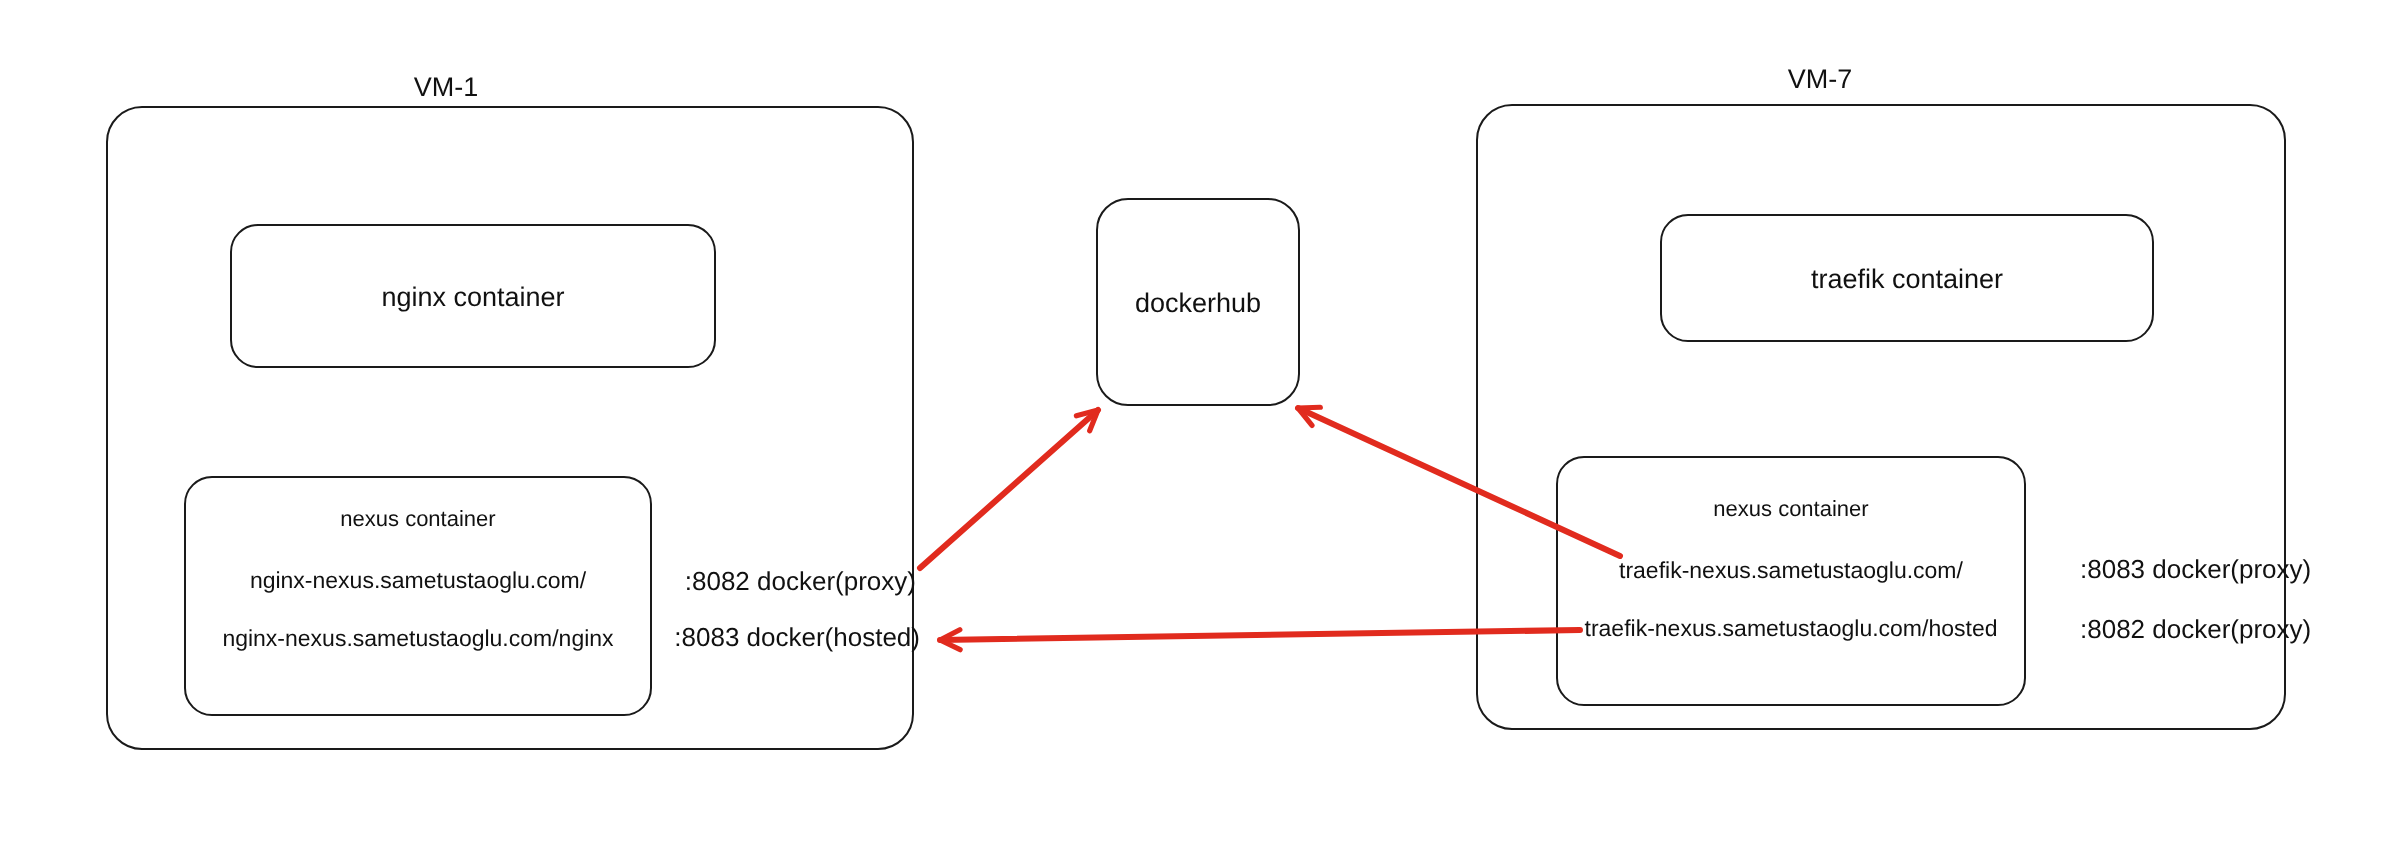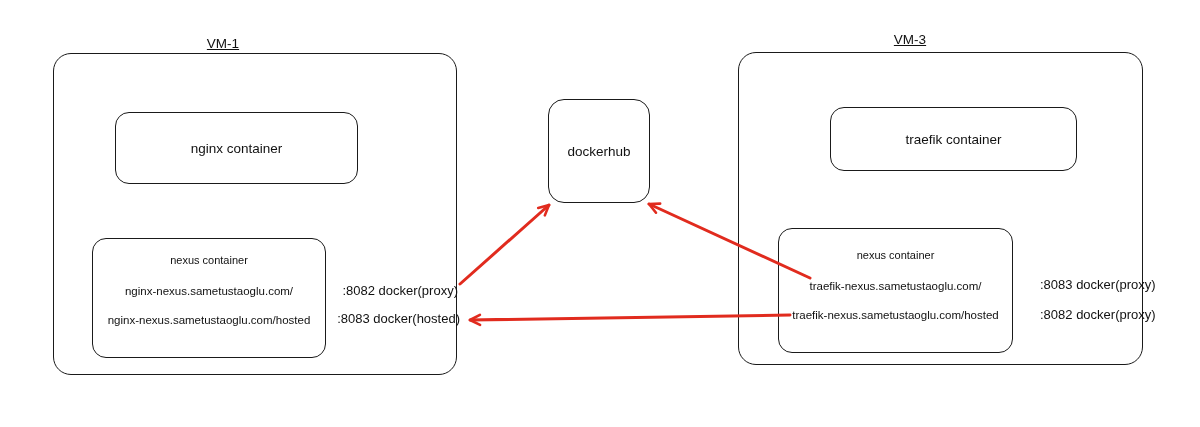--- a/index.html
+++ b/index.html
@@ -24,21 +24,20 @@
   }
   .vm-box { border-radius: 18px; }
   .inner-box { border-radius: 14px; background: #ffffff; }
   .hub-box { border-radius: 16px; }
   .vm-label {
     position: absolute;
     font-size: 13.5px;
     text-align: center;
     width: 80px;
     white-space: nowrap;
-    text-decoration: underline;
   }
   .center-label {
     position: absolute;
     inset: 0;
     display: flex;
     align-items: center;
     justify-content: center;
     font-size: 13.5px;
     white-space: nowrap;
   }
@@ -79,31 +78,31 @@
   <div class="vm-label" style="left:183px; top:36px;">VM-1</div>
   <div class="box vm-box" style="left:53px; top:53px; width:404px; height:322px;"></div>
 
   <div class="box inner-box" style="left:115px; top:112px; width:243px; height:72px;">
     <div class="center-label">nginx container</div>
   </div>
 
   <div class="box inner-box" style="left:92px; top:238px; width:234px; height:120px;">
     <div class="nexus-title" style="top:15px;">nexus container</div>
     <div class="nexus-url" style="top:46px;">nginx-nexus.sametustaoglu.com/</div>
-    <div class="nexus-url" style="top:75px;">nginx-nexus.sametustaoglu.com/hosted</div>
+    <div class="nexus-url" style="top:75px;">nginx-nexus.sametustaoglu.com/nginx</div>
   </div>
 
   <div class="port-label port-right" style="left:328px; top:283px; width:130px;">:8082 docker(proxy)</div>
   <div class="port-label port-right" style="left:328px; top:311px; width:132px;text-align:right;">:8083 docker(hosted)</div>
 
   <div class="box hub-box" style="left:548px; top:99px; width:102px; height:104px;">
     <div class="center-label">dockerhub</div>
   </div>
 
-  <div class="vm-label" style="left:870px; top:32px;">VM-3</div>
+  <div class="vm-label" style="left:870px; top:32px;">VM-7</div>
   <div class="box vm-box" style="left:738px; top:52px; width:405px; height:313px;"></div>
 
   <div class="box inner-box" style="left:830px; top:107px; width:247px; height:64px;">
     <div class="center-label">traefik container</div>
   </div>
 
   <div class="box inner-box" style="left:778px; top:228px; width:235px; height:125px;">
     <div class="nexus-title" style="top:20px;">nexus container</div>
     <div class="nexus-url" style="top:51px;">traefik-nexus.sametustaoglu.com/</div>
     <div class="nexus-url" style="top:80px;">traefik-nexus.sametustaoglu.com/hosted</div>

